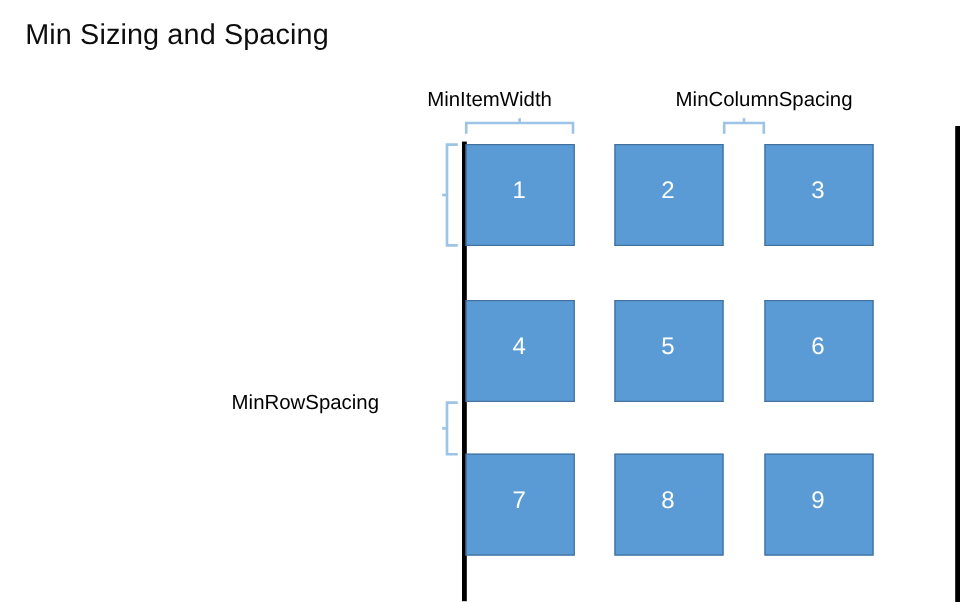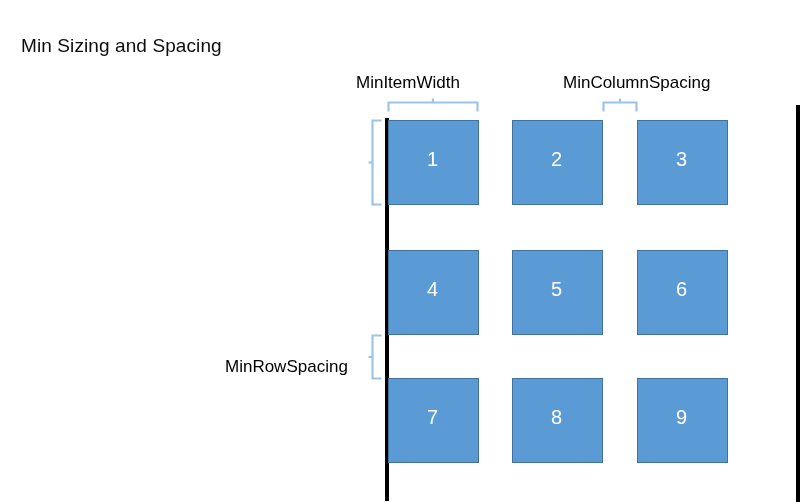--- a/index.html
+++ b/index.html
@@ -17,42 +17,42 @@
     width: 802px;
     height: 502px;
     background: #ffffff;
     overflow: hidden;
   }
 
   
   #slide-title {
     position: absolute;
     left: 21px;
-    top: 28px;
-    font-size: 19px;
+    top: 12px;
+    font-size: 24px;
     font-weight: 400;
     line-height: 36px;
     color: #0d0d0d;
     white-space: nowrap;
     letter-spacing: 0.1px;
   }
 
   
   .callout-label {
     position: absolute;
     font-size: 17px;
     font-weight: 400;
     line-height: 22px;
     color: #000000;
     white-space: nowrap;
   }
   #label-min-item-width   { left: 356px; top: 72px; }
   #label-min-column-spacing { left: 563px; top: 72px; }
   #label-min-item-height  { left: 201px; top: 148px; }
-  #label-min-row-spacing  { left: 193px; top: 356px; margin-left: 32px; }
+  #label-min-row-spacing  { left: 193px; top: 325px; }
 
   
   .boundary-bar {
     position: absolute;
     background: #000000;
   }
   #left-boundary {
     left: 385px;
     top: 118px;
     width: 4px;

